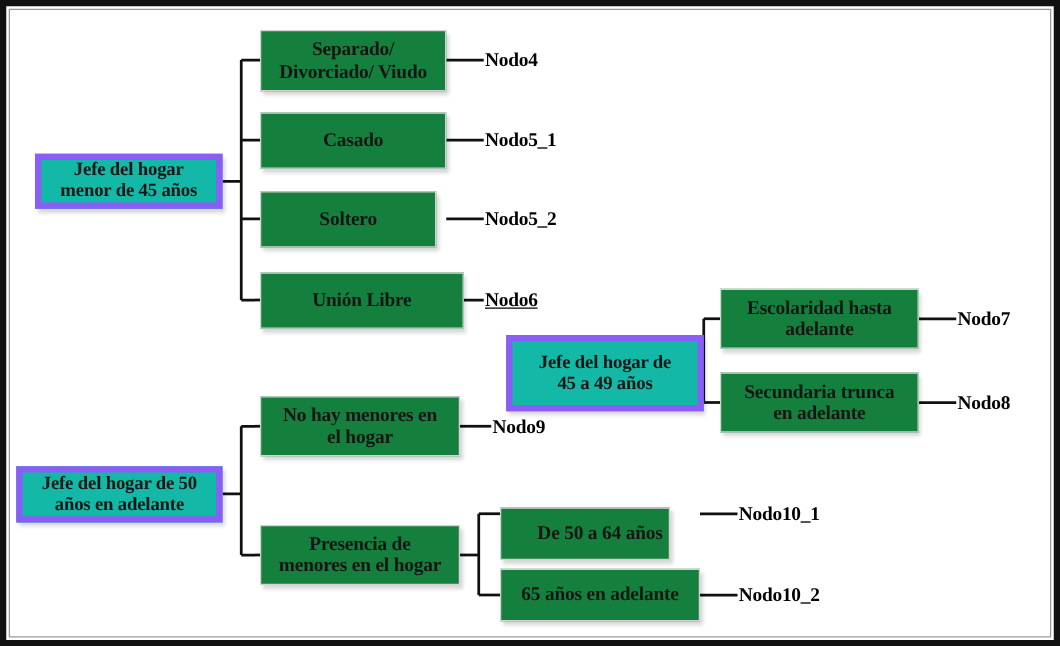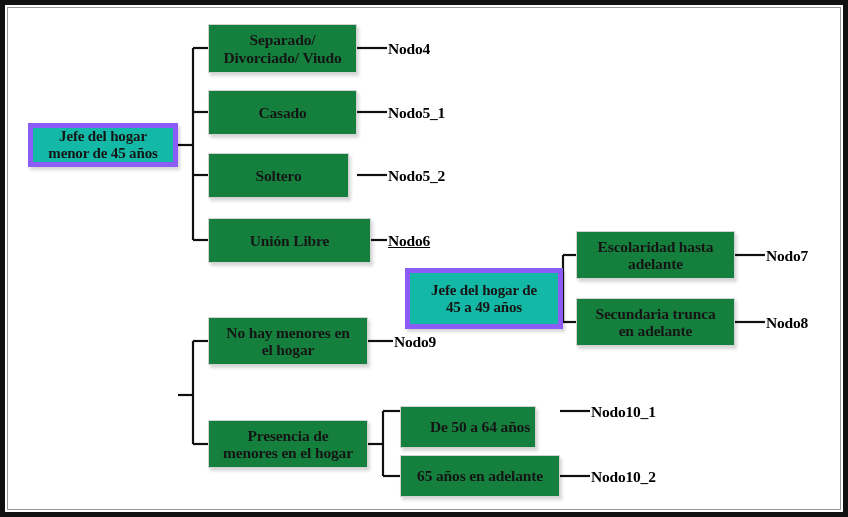--- a/index.html
+++ b/index.html
@@ -173,20 +173,24 @@
     </div>
 
     <div class="node" style="left:571px; top:293px; width:159px; height:48px;">
       <span class="txt">Secundaria trunca
 en adelante</span>
     </div>
     <div class="leaf-label" style="left:761px; top:310px;">
       <span>Nodo8</span>
     </div>
 
+    <div class="node root" style="left:8px; top:368px; width:165px; height:45px;">
+      <span class="txt">Jefe del hogar de 50
+años en adelante</span>
+    </div>
 
     <div class="node" style="left:203px; top:312px; width:160px; height:48px;">
       <span class="txt">No hay menores en
 el hogar</span>
     </div>
     <div class="leaf-label" style="left:389px; top:329px;">
       <span>Nodo9</span>
     </div>
 
     <div class="node" style="left:203px; top:415px; width:160px; height:48px;">

